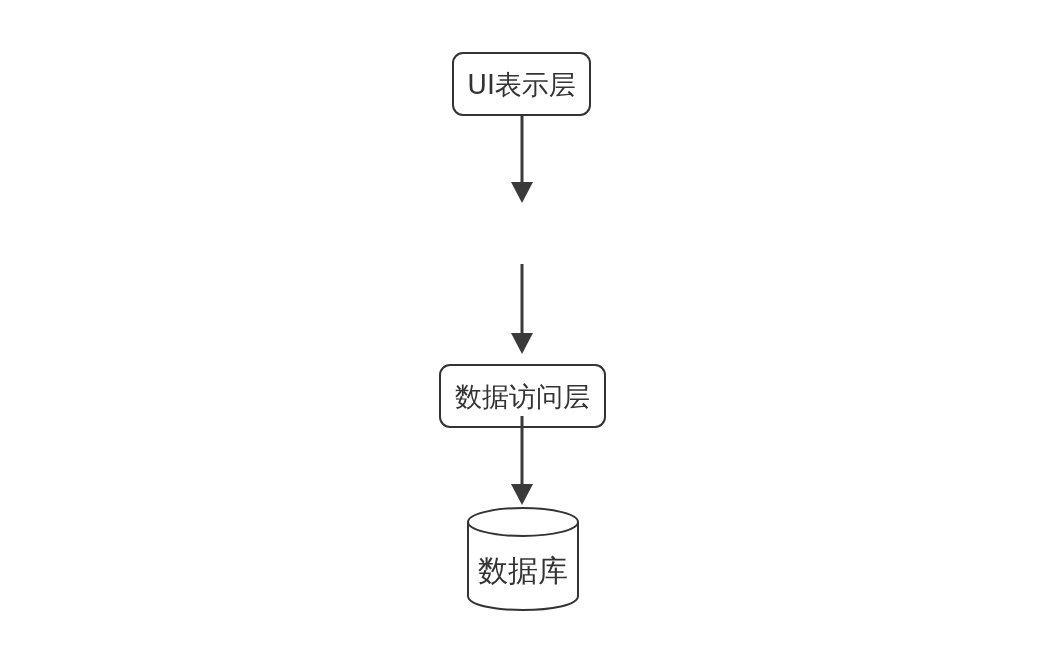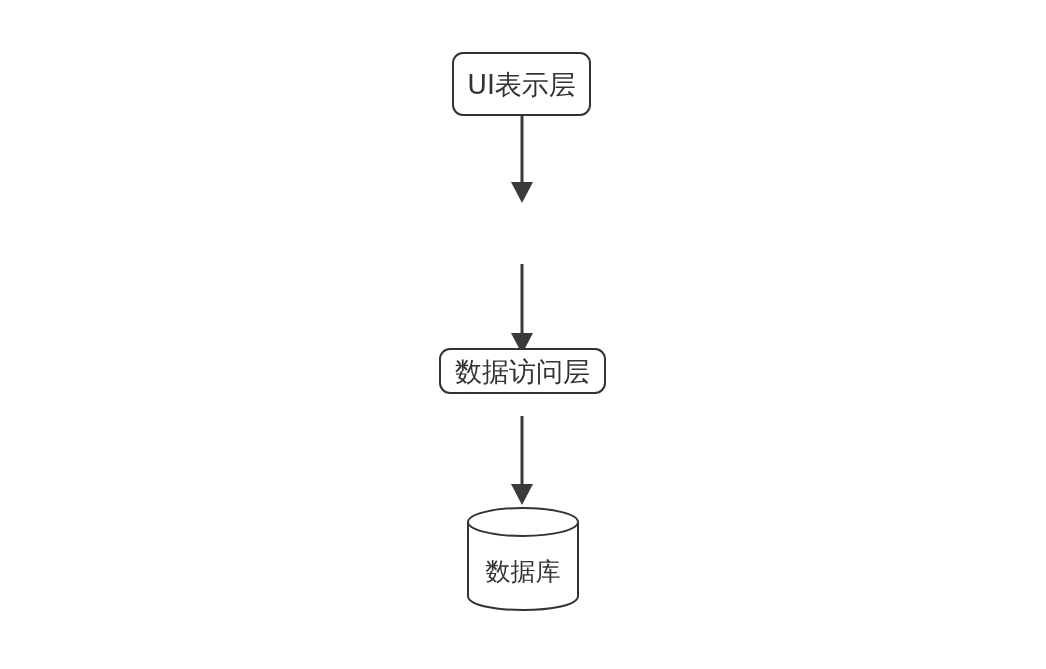--- a/index.html
+++ b/index.html
@@ -43,21 +43,21 @@
   .cyl { position: absolute; }
   .cyl-shape { stroke: var(--border); stroke-width: 2; fill: var(--background); }
   .cyl-label {
     position: absolute;
     left: 0; top: 24px;
     width: 114px; height: 82px;
     display: flex;
     align-items: center;
     justify-content: center;
     color: var(--text);
-    font-size: 25px;
+    font-size: 30px;
     line-height: 1;
     white-space: nowrap;
   }
 </style>
 </head>
 <body>
 
 <div class="canvas">
 
   <div class="node rect" style="left:452px; top:52px; width:139px; height:64px;">UI表示层</div>
@@ -66,21 +66,21 @@
     <line class="arrow-line" x1="13" y1="0" x2="13" y2="68"></line>
     <polygon class="arrow-head" points="13,87 2,66 24,66"></polygon>
   </svg>
 
 
   <svg class="arrow" style="left:509px; top:264px;" width="26" height="90">
     <line class="arrow-line" x1="13" y1="0" x2="13" y2="71"></line>
     <polygon class="arrow-head" points="13,90 2,69 24,69"></polygon>
   </svg>
 
-  <div class="node rect" style="left:439px; top:348px; width:167px; height:46px;">数据访问层</div>
+  <div class="node rect" style="left:439px; top:364px; width:167px; height:64px;">数据访问层</div>
 
   <svg class="arrow" style="left:509px; top:416px;" width="26" height="89">
     <line class="arrow-line" x1="13" y1="0" x2="13" y2="70"></line>
     <polygon class="arrow-head" points="13,89 2,68 24,68"></polygon>
   </svg>
 
   <div class="cyl" style="left:466px; top:506px; width:114px; height:106px;">
     <svg width="114" height="106">
       <path class="cyl-shape" d="M 2 16 L 2 90 C 2 108.7 112 108.7 112 90 L 112 16"></path>
       <ellipse class="cyl-shape" cx="57" cy="16" rx="55" ry="14"></ellipse>

